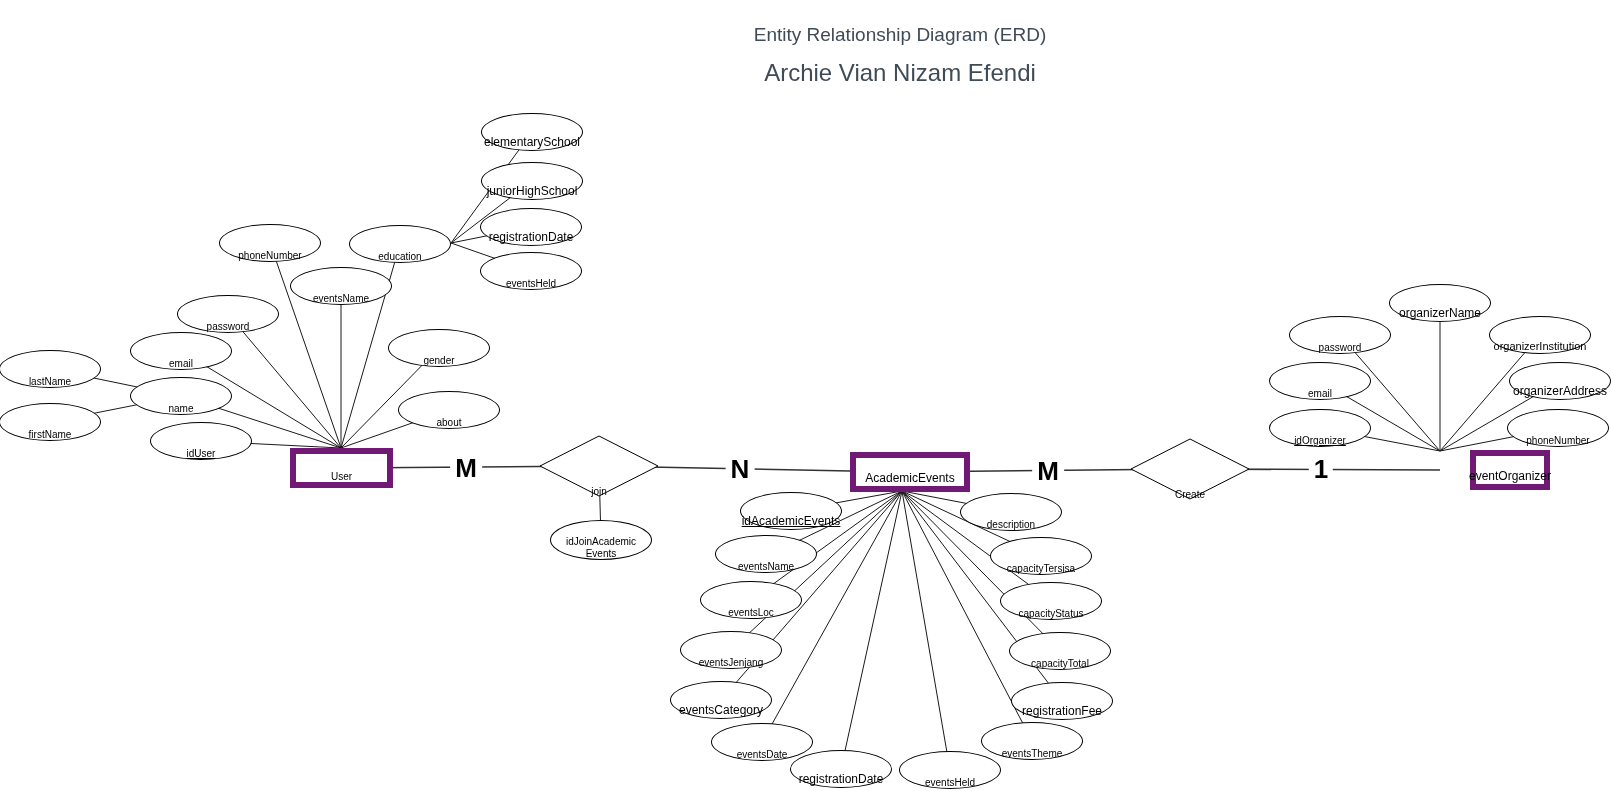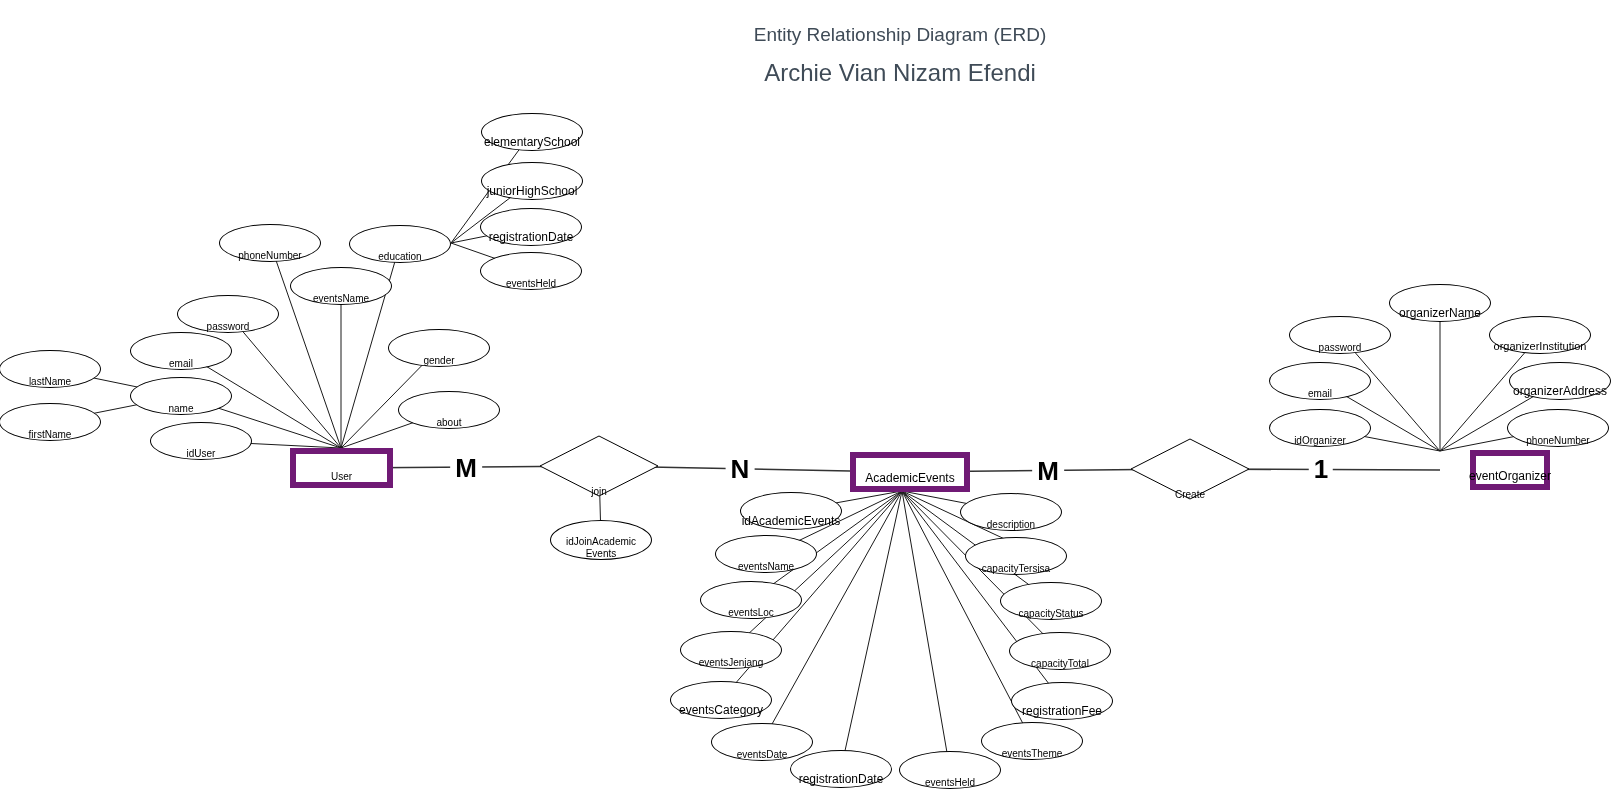--- a/index.html
+++ b/index.html
@@ -13,21 +13,21 @@
   .node{position:absolute;z-index:2;box-sizing:border-box;display:flex;align-items:flex-end;justify-content:center;text-align:center;}
   .ellipse{width:102px;height:38px;background:#fff;border:1px solid #000;border-radius:50%;}
   .ellipse.tall{height:40px;}
   .rect{background:#fff;border:6px solid #701a75;}
   .diamond{width:120px;height:62px;background:transparent;}
   .diamond svg{position:absolute;left:0;top:0;}
   .diamond polygon{fill:#ffffff;stroke:#000000;stroke-width:1;}
   .lbl{position:relative;z-index:3;font-size:10px;line-height:1.15;white-space:nowrap;}
   .lbl.mid{font-size:12px;}
   .lbl.small{font-size:11px;}
-  .lbl.key{margin-top:16px;}
+  .lbl.key{text-decoration:underline;margin-top:16px;}
   .multiline{white-space:normal;width:100%;}
   .card{position:absolute;z-index:3;transform:translate(-50%,-50%);
     font-weight:800;font-size:26px;background:#fff;padding:0 5px;line-height:1;}
   .heading{position:absolute;left:900px;transform:translateX(-50%);z-index:3;
     color:#3f4b57;white-space:nowrap;}
   #title{top:24px;font-size:19px;}
   #subtitle{top:59px;font-size:24px;}
 </style>
 </head>
 <body>
@@ -181,21 +181,21 @@
   </div>
 <div class="node ellipse" style="left:1011px;top:682px">
     <span class="lbl mid">registrationFee</span>
   </div>
 <div class="node ellipse" style="left:1009px;top:632px">
     <span class="lbl">capacityTotal</span>
   </div>
 <div class="node ellipse" style="left:1000px;top:582px">
     <span class="lbl">capacityStatus</span>
   </div>
-<div class="node ellipse" style="left:965px;top:537px">
+<div class="node ellipse" style="left:990px;top:537px">
     <span class="lbl">capacityTersisa</span>
   </div>
 <div class="node ellipse" style="left:960px;top:493px">
     <span class="lbl">description</span>
   </div>
 
 <span class="card" style="left:1048px;top:471px">M</span>
 <div class="node diamond" style="left:1130px;top:438px">
   <svg width="120" height="62">
       <polygon points="60,1 119,31 60,61 1,31"></polygon>

